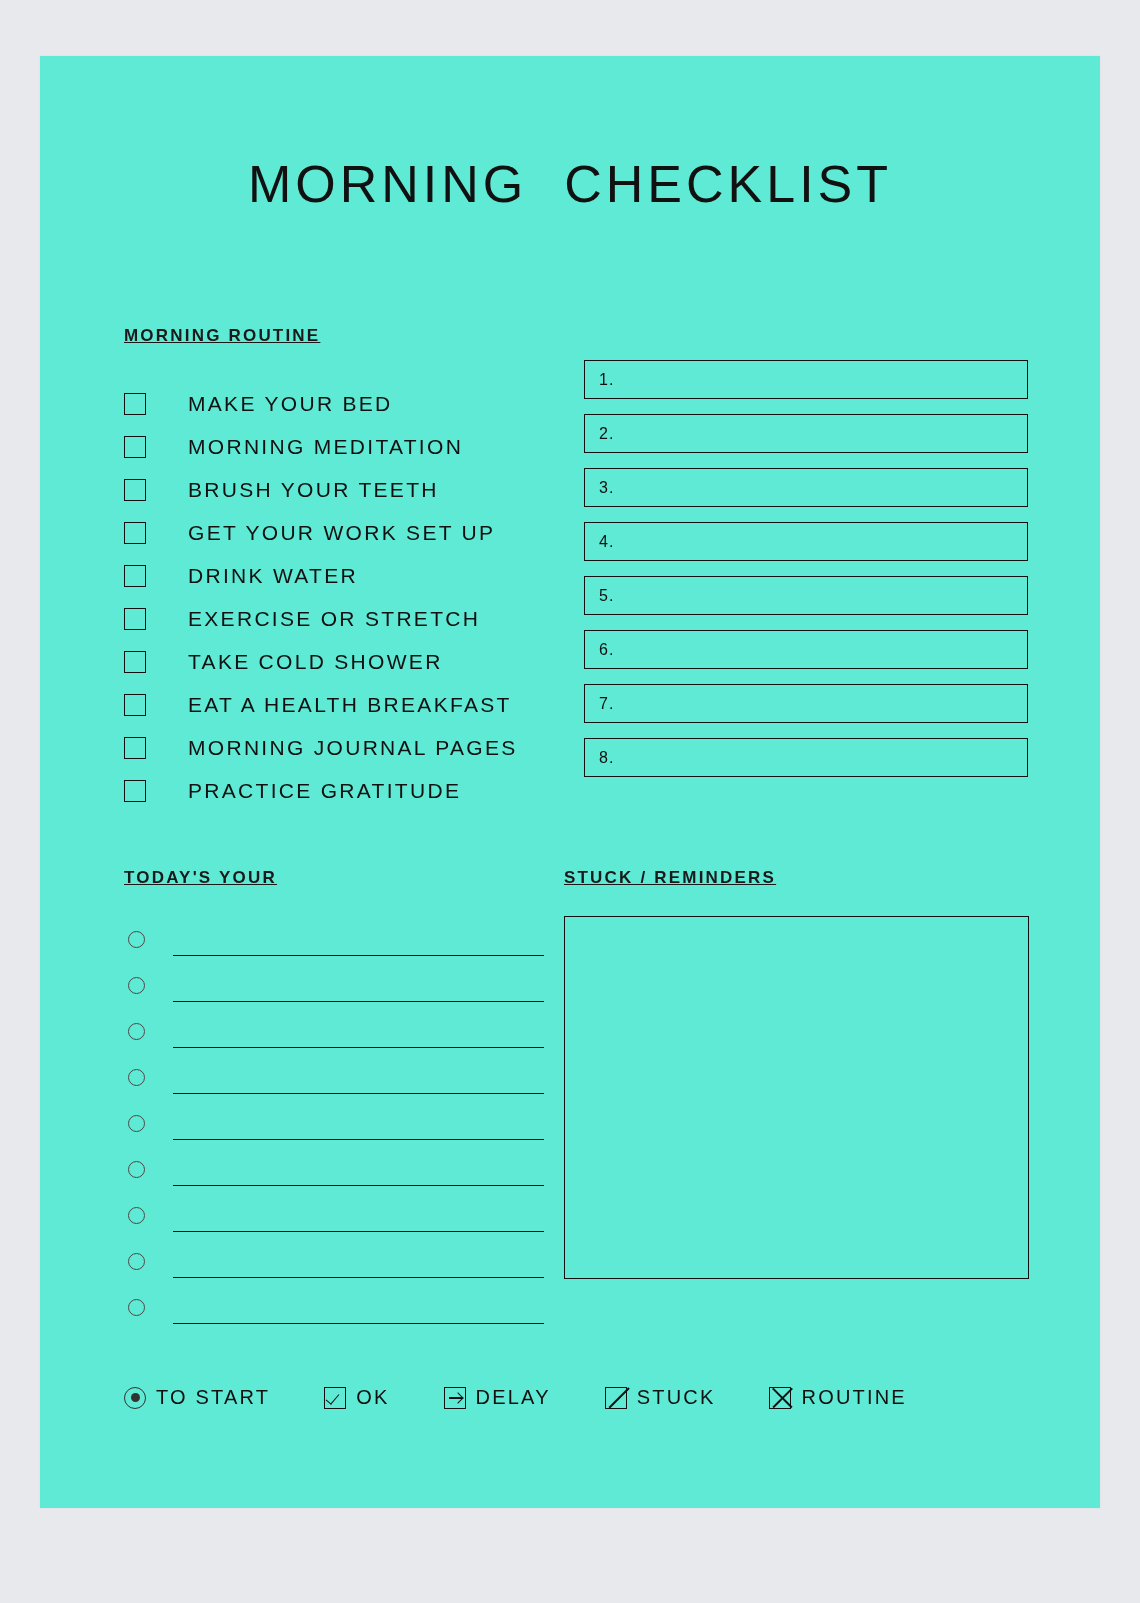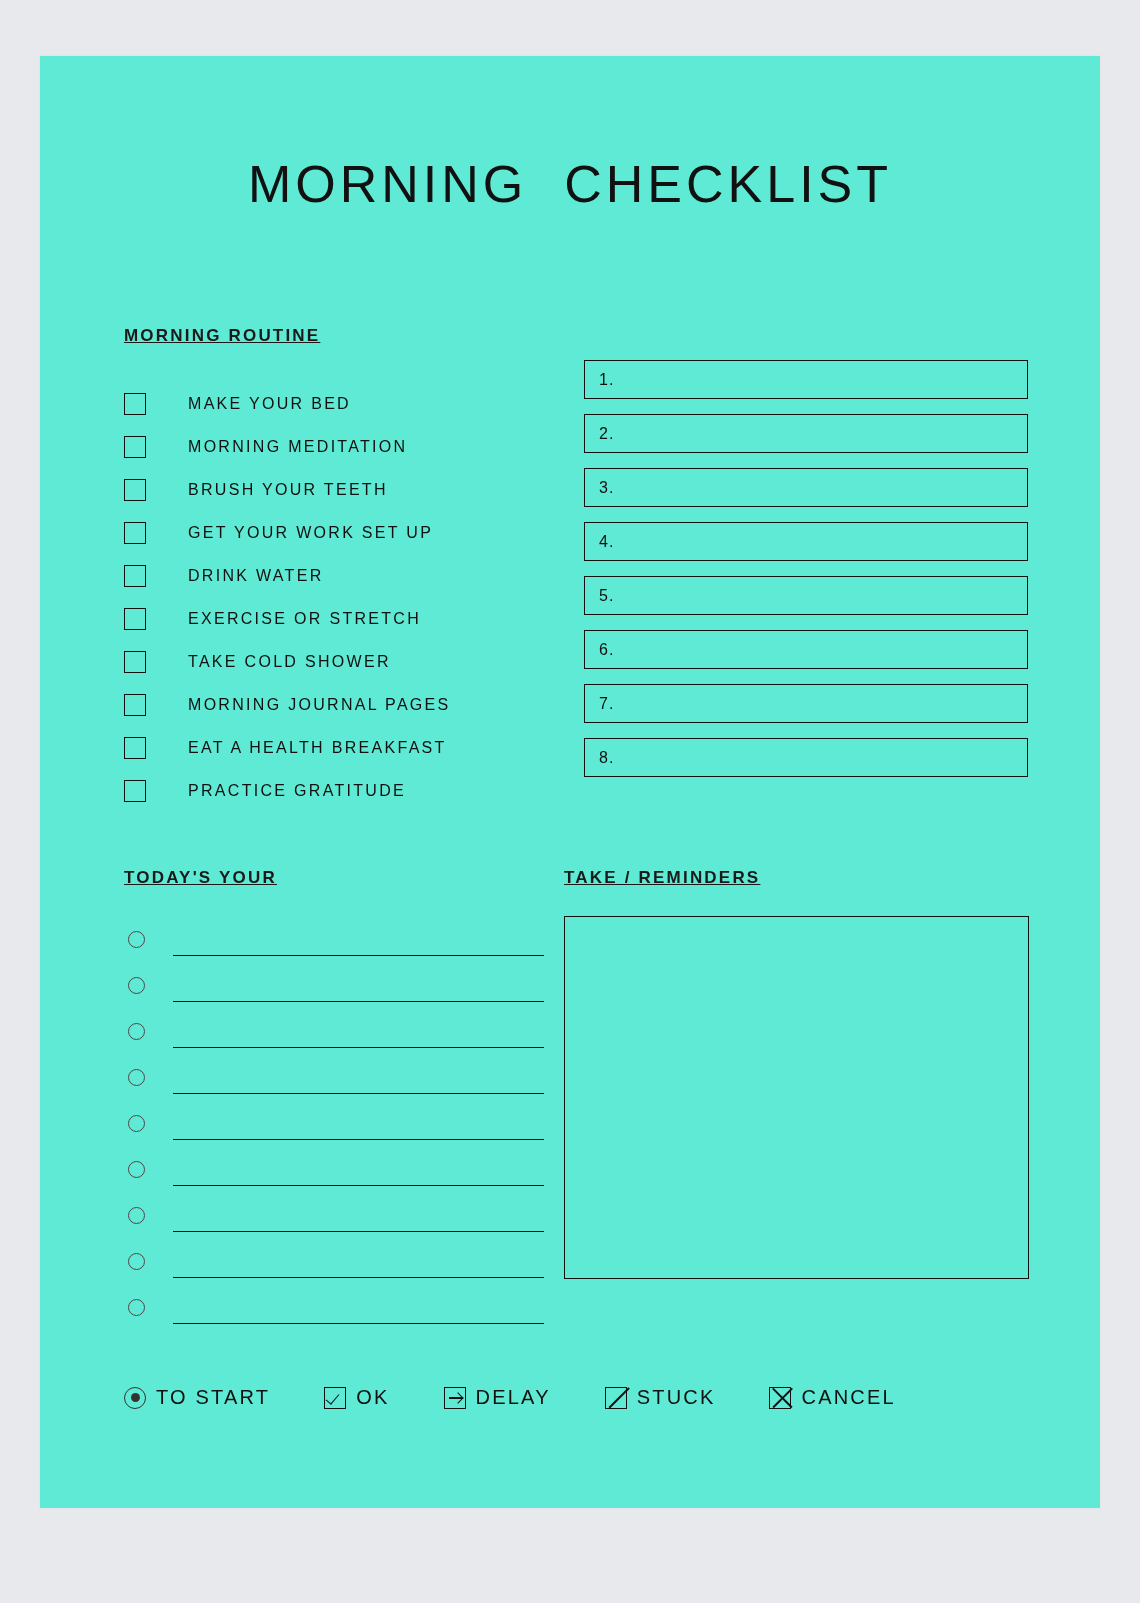--- a/index.html
+++ b/index.html
@@ -63,21 +63,21 @@
   }
   .check-box {
     width: 22px;
     height: 22px;
     border: 1.6px solid #111;
     box-sizing: border-box;
     flex: 0 0 auto;
   }
   .routine-label {
     margin-left: 42px;
-    font-size: 16px;
+    font-size: 21px;
     letter-spacing: 2.3px;
     color: #111;
     white-space: nowrap;
   }
 
   
   #todo-block {
     position: absolute;
     left: 544px;
     top: 270px;
@@ -281,25 +281,25 @@
         <div class="routine-row">
           <span class="check-box"></span>
           <span class="routine-label">EXERCISE OR STRETCH</span>
         </div>
         <div class="routine-row">
           <span class="check-box"></span>
           <span class="routine-label">TAKE COLD SHOWER</span>
         </div>
         <div class="routine-row">
           <span class="check-box"></span>
+          <span class="routine-label">EAT A HEALTH BREAKFAST</span>
+        </div>
+        <div class="routine-row">
+          <span class="check-box"></span>
           <span class="routine-label">MORNING JOURNAL PAGES</span>
-        </div>
-        <div class="routine-row">
-          <span class="check-box"></span>
-          <span class="routine-label">EAT A HEALTH BREAKFAST</span>
         </div>
         <div class="routine-row">
           <span class="check-box"></span>
           <span class="routine-label">PRACTICE GRATITUDE</span>
         </div>
 
       </div>
     </div>
 
     <div id="todo-block">
@@ -367,21 +367,21 @@
           <span class="goal-line"></span>
         </div>
         <div class="goal-row">
           <span class="goal-circle"></span>
           <span class="goal-line"></span>
         </div>
       </div>
     </div>
 
     <div id="notes-block">
-      <div class="section-head">TAKE / REMINDERS</div>
+      <div class="section-head">STUCK / REMINDERS</div>
       <div class="notes-box"></div>
     </div>
 
     <div id="legend">
 
       <div class="legend-item">
         <span class="ico ico-dot"></span>
         <span class="legend-label">TO START</span>
       </div>
 
@@ -395,19 +395,19 @@
         <span class="legend-label">DELAY</span>
       </div>
 
       <div class="legend-item">
         <span class="ico ico-sq ico-slash"></span>
         <span class="legend-label">STUCK</span>
       </div>
 
       <div class="legend-item">
         <span class="ico ico-sq ico-x"></span>
-        <span class="legend-label">CANCEL</span>
+        <span class="legend-label">ROUTINE</span>
       </div>
 
     </div>
 
   </div>
 </div>
 
 </body></html>

